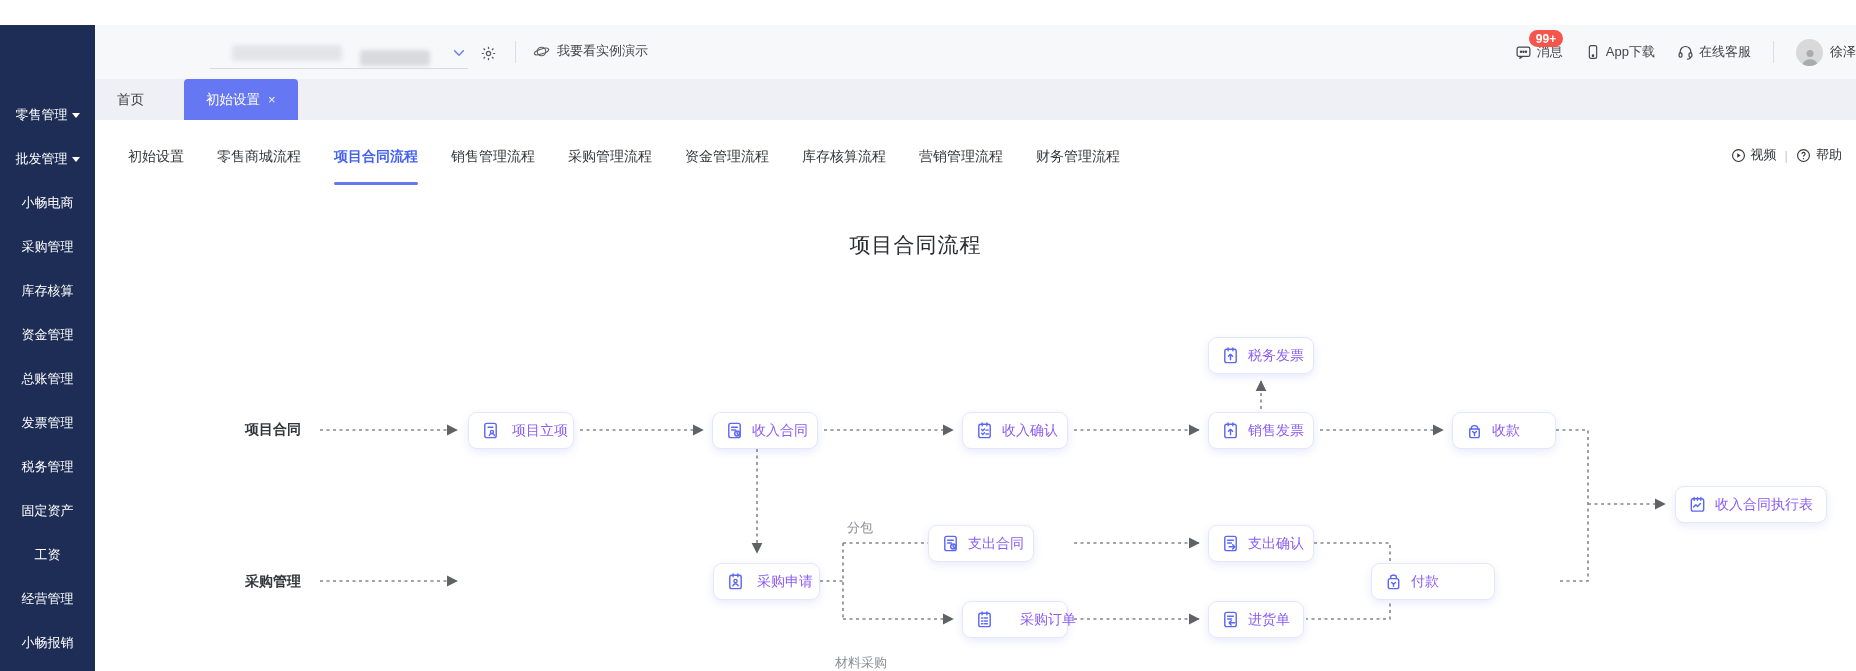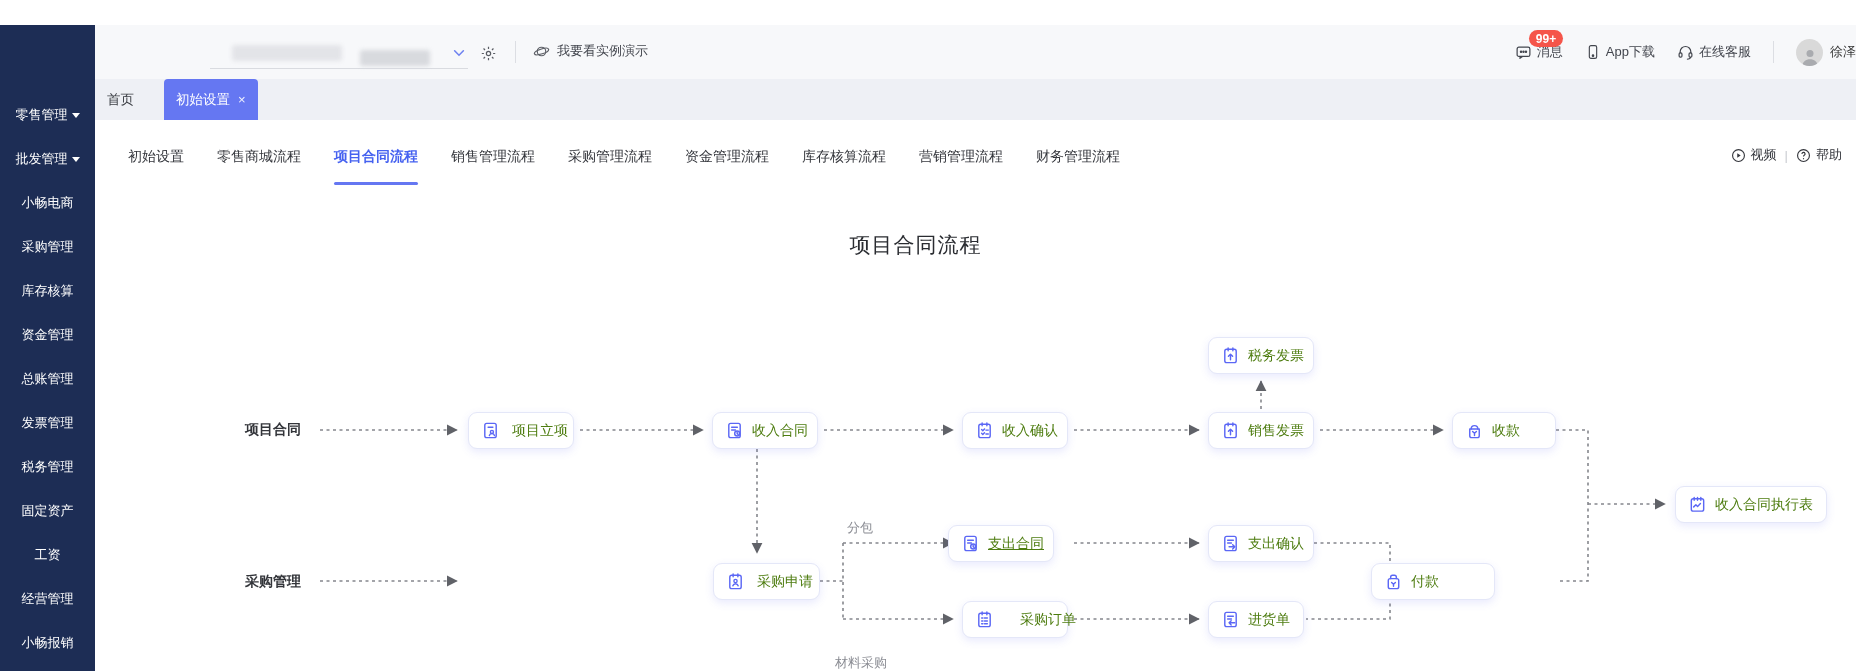--- a/index.html
+++ b/index.html
@@ -38,21 +38,21 @@
   .badge{position:absolute;top:-13px;left:14px;background:var(--badge);color:#fff;font-size:12px;
     padding:1.5px 7px;border-radius:9px;font-weight:bold;}
   .avatar{width:27px;height:27px;border-radius:50%;background:#d9d9d9;display:flex;
     align-items:flex-end;justify-content:center;overflow:hidden;}
   .user{display:flex;align-items:center;gap:7px;width:60px;overflow:hidden;white-space:nowrap;font-size:13px;}
 
   
   .tabrow{position:absolute;left:95px;top:79px;right:0;height:41px;background:#eef0f5;
     display:flex;align-items:stretch;}
   .wtab{display:flex;align-items:center;justify-content:center;gap:8px;font-size:13.5px;
-    padding:0 12px;color:#3c3f45;cursor:pointer;}
+    padding:0 22px;color:#3c3f45;cursor:pointer;}
   .wtab.active{background:var(--accent);color:#fff;border-radius:4px 4px 0 0;margin-left:18px;}
   .wtab .x{font-size:13px;opacity:.9;}
 
   
   .sidebar{position:absolute;left:0;top:25px;width:95px;bottom:0;background:var(--navy);z-index:4;}
   .side-list{list-style:none;margin-top:68px;}
   .side-item{height:44px;display:flex;align-items:center;justify-content:center;gap:4px;
     color:#fff;font-size:13px;font-weight:500;cursor:pointer;white-space:nowrap;}
   .caret{width:0;height:0;border-left:4.5px solid transparent;border-right:4.5px solid transparent;
     border-top:5px solid #fff;margin-top:1px;}
@@ -68,21 +68,21 @@
     font-size:13px;color:#34363c;}
   .snav-right .sep{color:#c9cbd1;}
   .snav-item{display:flex;align-items:center;gap:5px;cursor:pointer;}
 
   
   .canvas{position:relative;width:1761px;height:486px;}
   .flow-title{position:absolute;left:0;right:120px;top:46px;text-align:center;
     font-size:21px;color:#2a2c31;font-weight:500;letter-spacing:1px;}
   .flow-node{position:absolute;height:37px;background:#fff;border:1px solid var(--node-border);
     border-radius:9px;box-shadow:0 3px 9px rgba(96,108,240,.14);display:flex;align-items:center;
-    gap:8px;padding:0 12px;font-size:14px;color:#4d7c0f;cursor:pointer;white-space:nowrap;}
+    gap:8px;padding:0 12px;font-size:14px;color:#8b5cf6;cursor:pointer;white-space:nowrap;}
   .flow-node .nico{display:flex;align-items:center;}
   .row-label{position:absolute;font-size:14px;font-weight:bold;color:#33353a;}
   .edge-label{position:absolute;font-size:13px;color:#8b8d94;}
   svg.wires{position:absolute;left:0;top:0;pointer-events:none;}
 </style>
 </head>
 <body>
 
 <div class="stage">
 
@@ -354,21 +354,21 @@
           <span class="nico">
             <svg width="19" height="19" viewBox="0 0 20 20" fill="none" stroke="#5b67f5" stroke-width="1.5" stroke-linecap="round" stroke-linejoin="round">
               <rect x="4" y="3.5" width="12" height="14" rx="2"></rect>
               <path d="M7.5 2v3M12.5 2v3"></path>
               <circle cx="10" cy="9.5" r="1.7"></circle>
               <path d="M7.2 14.5c.5-1.5 1.5-2.2 2.8-2.2s2.3.7 2.8 2.2"></path>
             </svg>
           </span>
           <span>采购申请</span>
         </div>
-        <div class="flow-node" style="left: 853px; top: 340px; width: 106px; text-decoration: underline;">
+        <div class="flow-node" style="left: 833px; top: 340px; width: 106px;">
           <span class="nico">
             <svg width="19" height="19" viewBox="0 0 20 20" fill="none" stroke="#5b67f5" stroke-width="1.5" stroke-linecap="round" stroke-linejoin="round">
               <rect x="4" y="2.5" width="12" height="15" rx="2"></rect>
               <path d="M7 6.5h6M7 9.5h4"></path>
               <circle cx="12.8" cy="13.2" r="2.6"></circle>
               <path d="M12.8 11.9v1.4l1 .7"></path>
             </svg>
           </span>
           <span>支出合同</span>
         </div>

